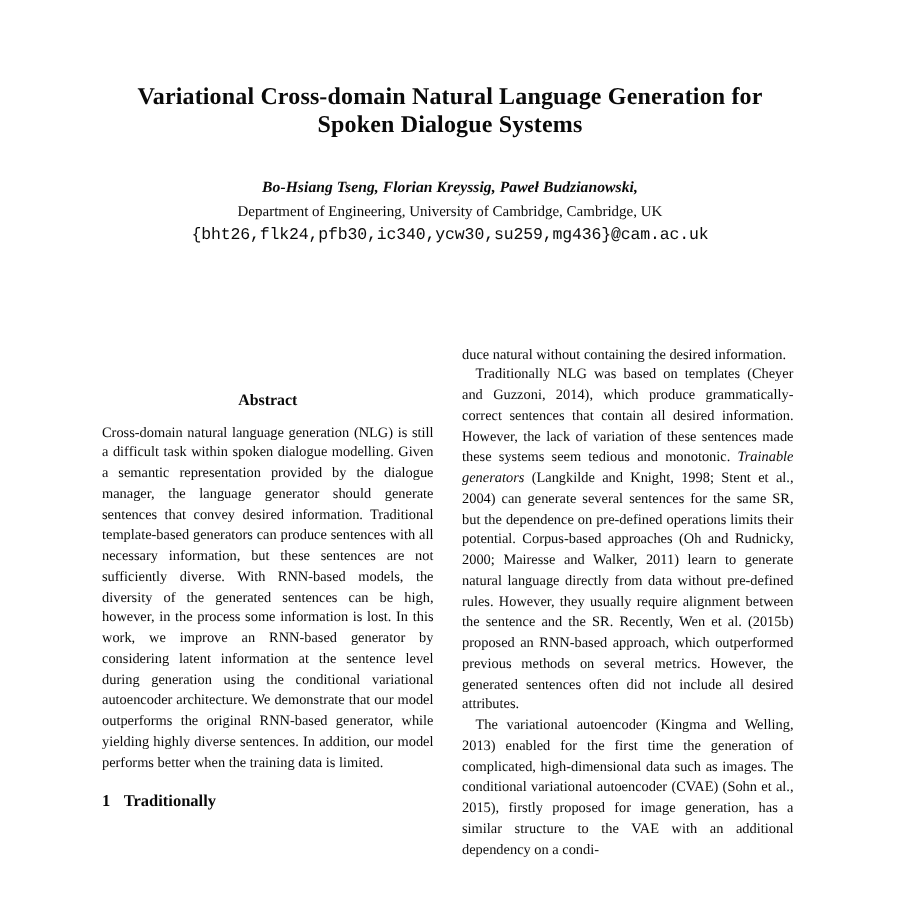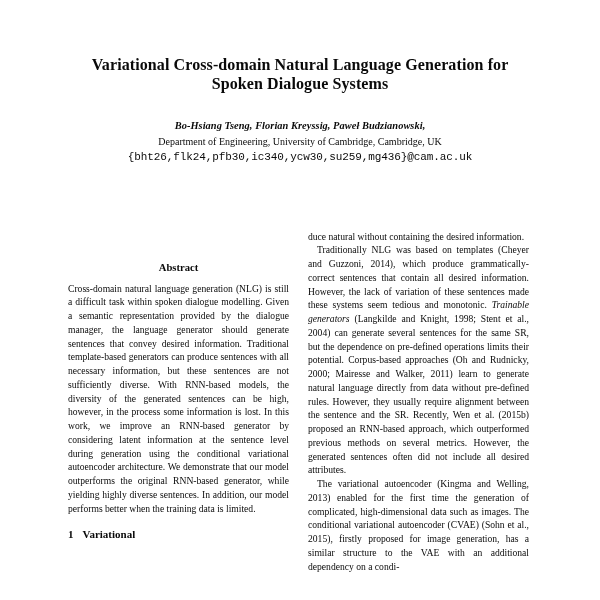--- a/index.html
+++ b/index.html
@@ -126,21 +126,21 @@
   </div>
 
   <div class="columns">
 
     <div class="col">
       <div class="abstract-heading">Abstract</div>
       <p class="body-text no-indent">Cross-domain natural language generation (NLG) is still a difficult task within spoken dialogue modelling. Given a semantic representation provided by the dialogue manager, the language generator should generate sentences that convey desired information. Traditional template-based generators can produce sentences with all necessary information, but these sentences are not sufficiently diverse. With RNN-based models, the diversity of the generated sentences can be high, however, in the process some information is lost. In this work, we improve an RNN-based generator by considering latent information at the sentence level during generation using the conditional variational autoencoder architecture. We demonstrate that our model outperforms the original RNN-based generator, while yielding highly diverse sentences. In addition, our model performs better when the training data is limited.</p>
 
       <div class="section-heading">
         <span class="section-num">1</span>
-        <span>Variational</span>
+        <span>Traditionally</span>
       </div>
     </div>
 
     <div class="col">
       <p class="body-text no-indent">duce natural without containing the desired information.</p>
       <p class="body-text"><span>Traditionally NLG was based on templates (Cheyer and Guzzoni, 2014), which produce grammatically-correct sentences that contain all desired information. However, the lack of variation of these sentences made these systems seem tedious and monotonic. </span><em class="it">Trainable generators</em><span> (Langkilde and Knight, 1998; Stent et al., 2004) can generate several sentences for the same SR, but the dependence on pre-defined operations limits their potential. Corpus-based approaches (Oh and Rudnicky, 2000; Mairesse and Walker, 2011) learn to generate natural language directly from data without pre-defined rules. However, they usually require alignment between the sentence and the SR. Recently, Wen et al. (2015b) proposed an RNN-based approach, which outperformed previous methods on several metrics. However, the generated sentences often did not include all desired attributes.</span></p>
       <p class="body-text">The variational autoencoder (Kingma and Welling, 2013) enabled for the first time the generation of complicated, high-dimensional data such as images. The conditional variational autoencoder (CVAE) (Sohn et al., 2015), firstly proposed for image generation, has a similar structure to the VAE with an additional dependency on a condi-</p>
     </div>
 
   </div>

